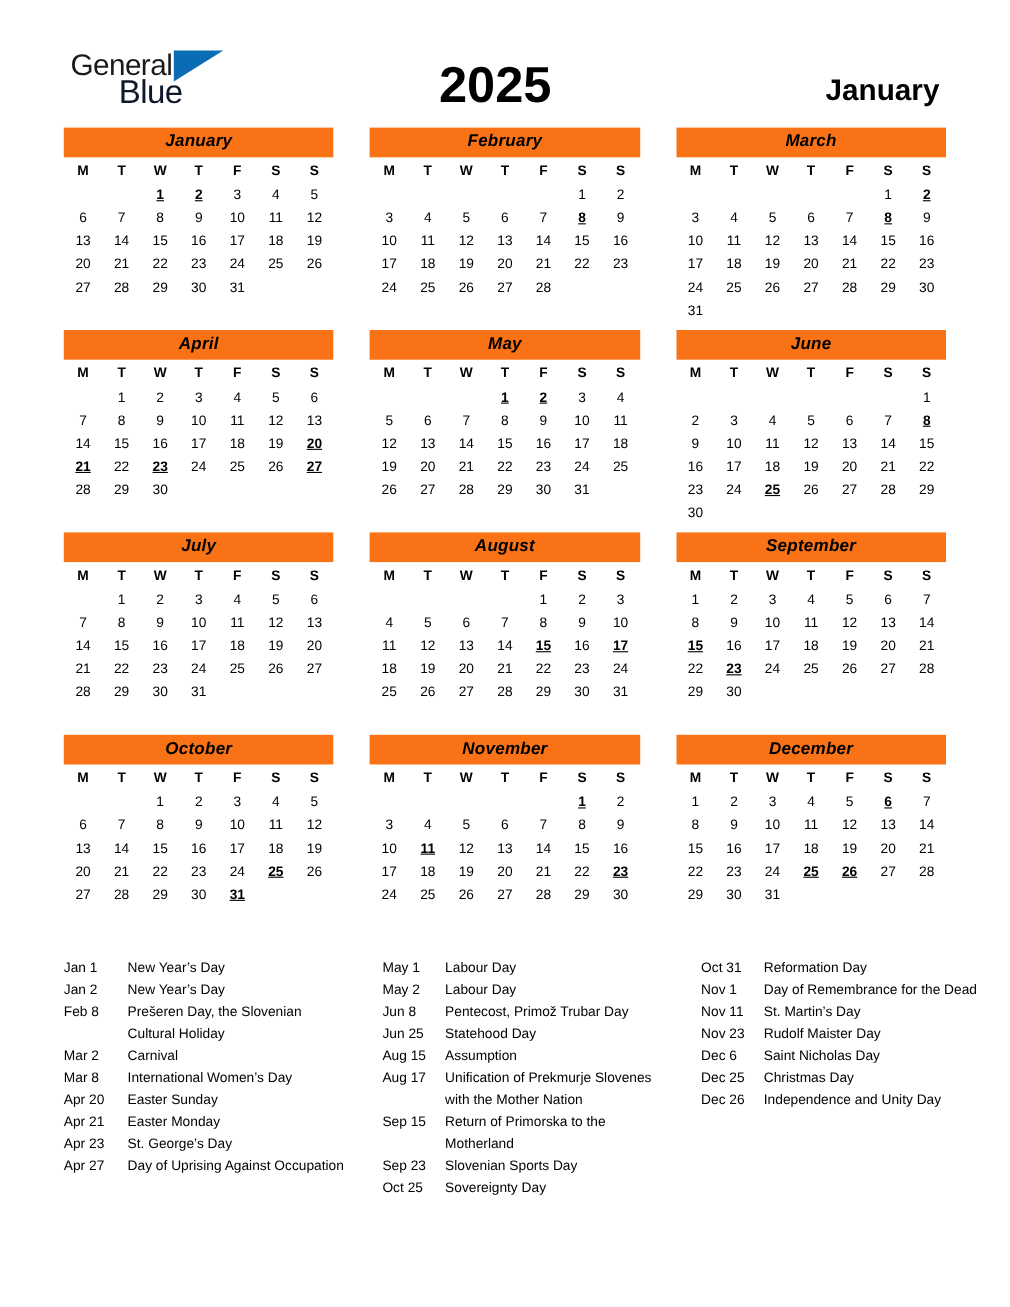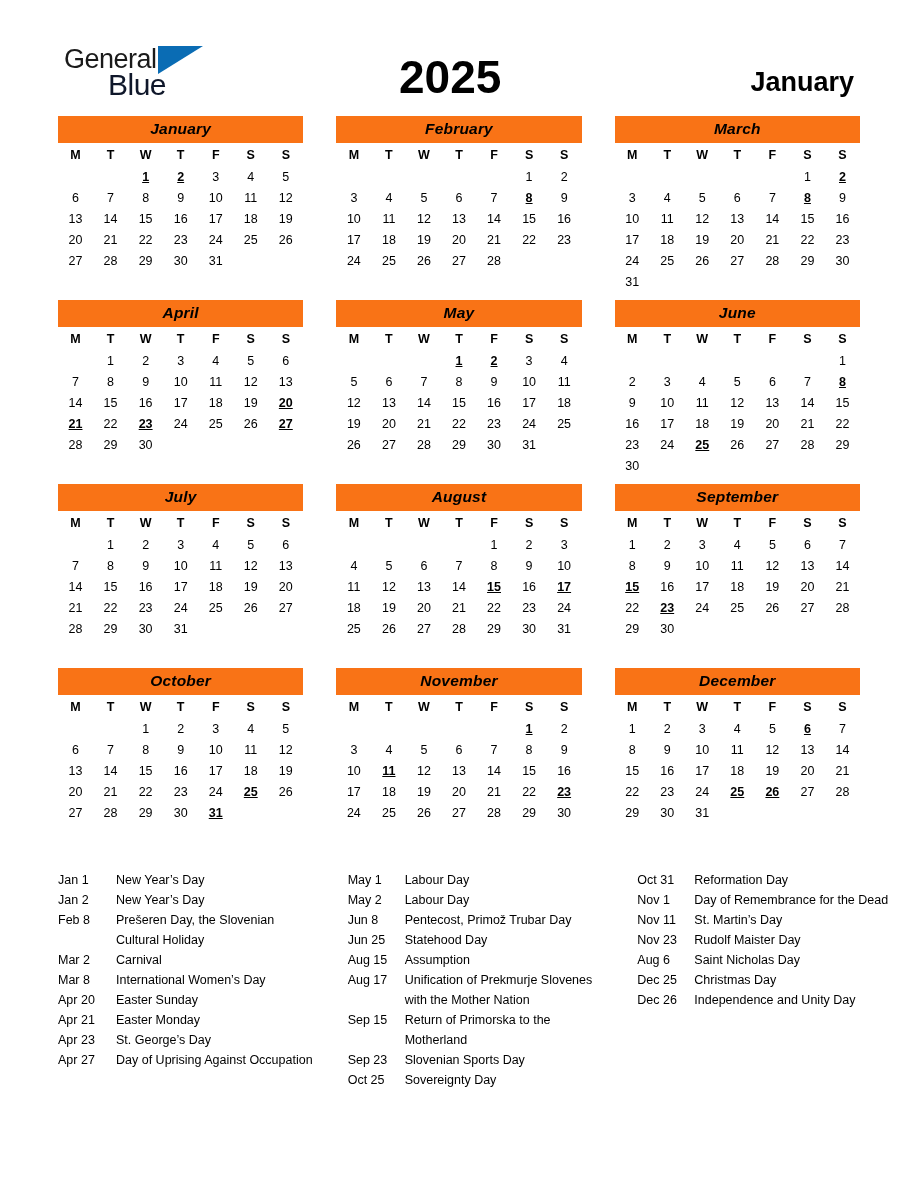--- a/index.html
+++ b/index.html
@@ -1132,21 +1132,21 @@
       </div>
       <div class="legend-item">
         <span class="legend-date">Nov 11</span>
         <span class="legend-name">St. Martin’s Day</span>
       </div>
       <div class="legend-item">
         <span class="legend-date">Nov 23</span>
         <span class="legend-name">Rudolf Maister Day</span>
       </div>
       <div class="legend-item">
-        <span class="legend-date">Aug 6</span>
+        <span class="legend-date">Dec 6</span>
         <span class="legend-name">Saint Nicholas Day</span>
       </div>
       <div class="legend-item">
         <span class="legend-date">Dec 25</span>
         <span class="legend-name">Christmas Day</span>
       </div>
       <div class="legend-item">
         <span class="legend-date">Dec 26</span>
         <span class="legend-name">Independence and Unity Day</span>
       </div>

